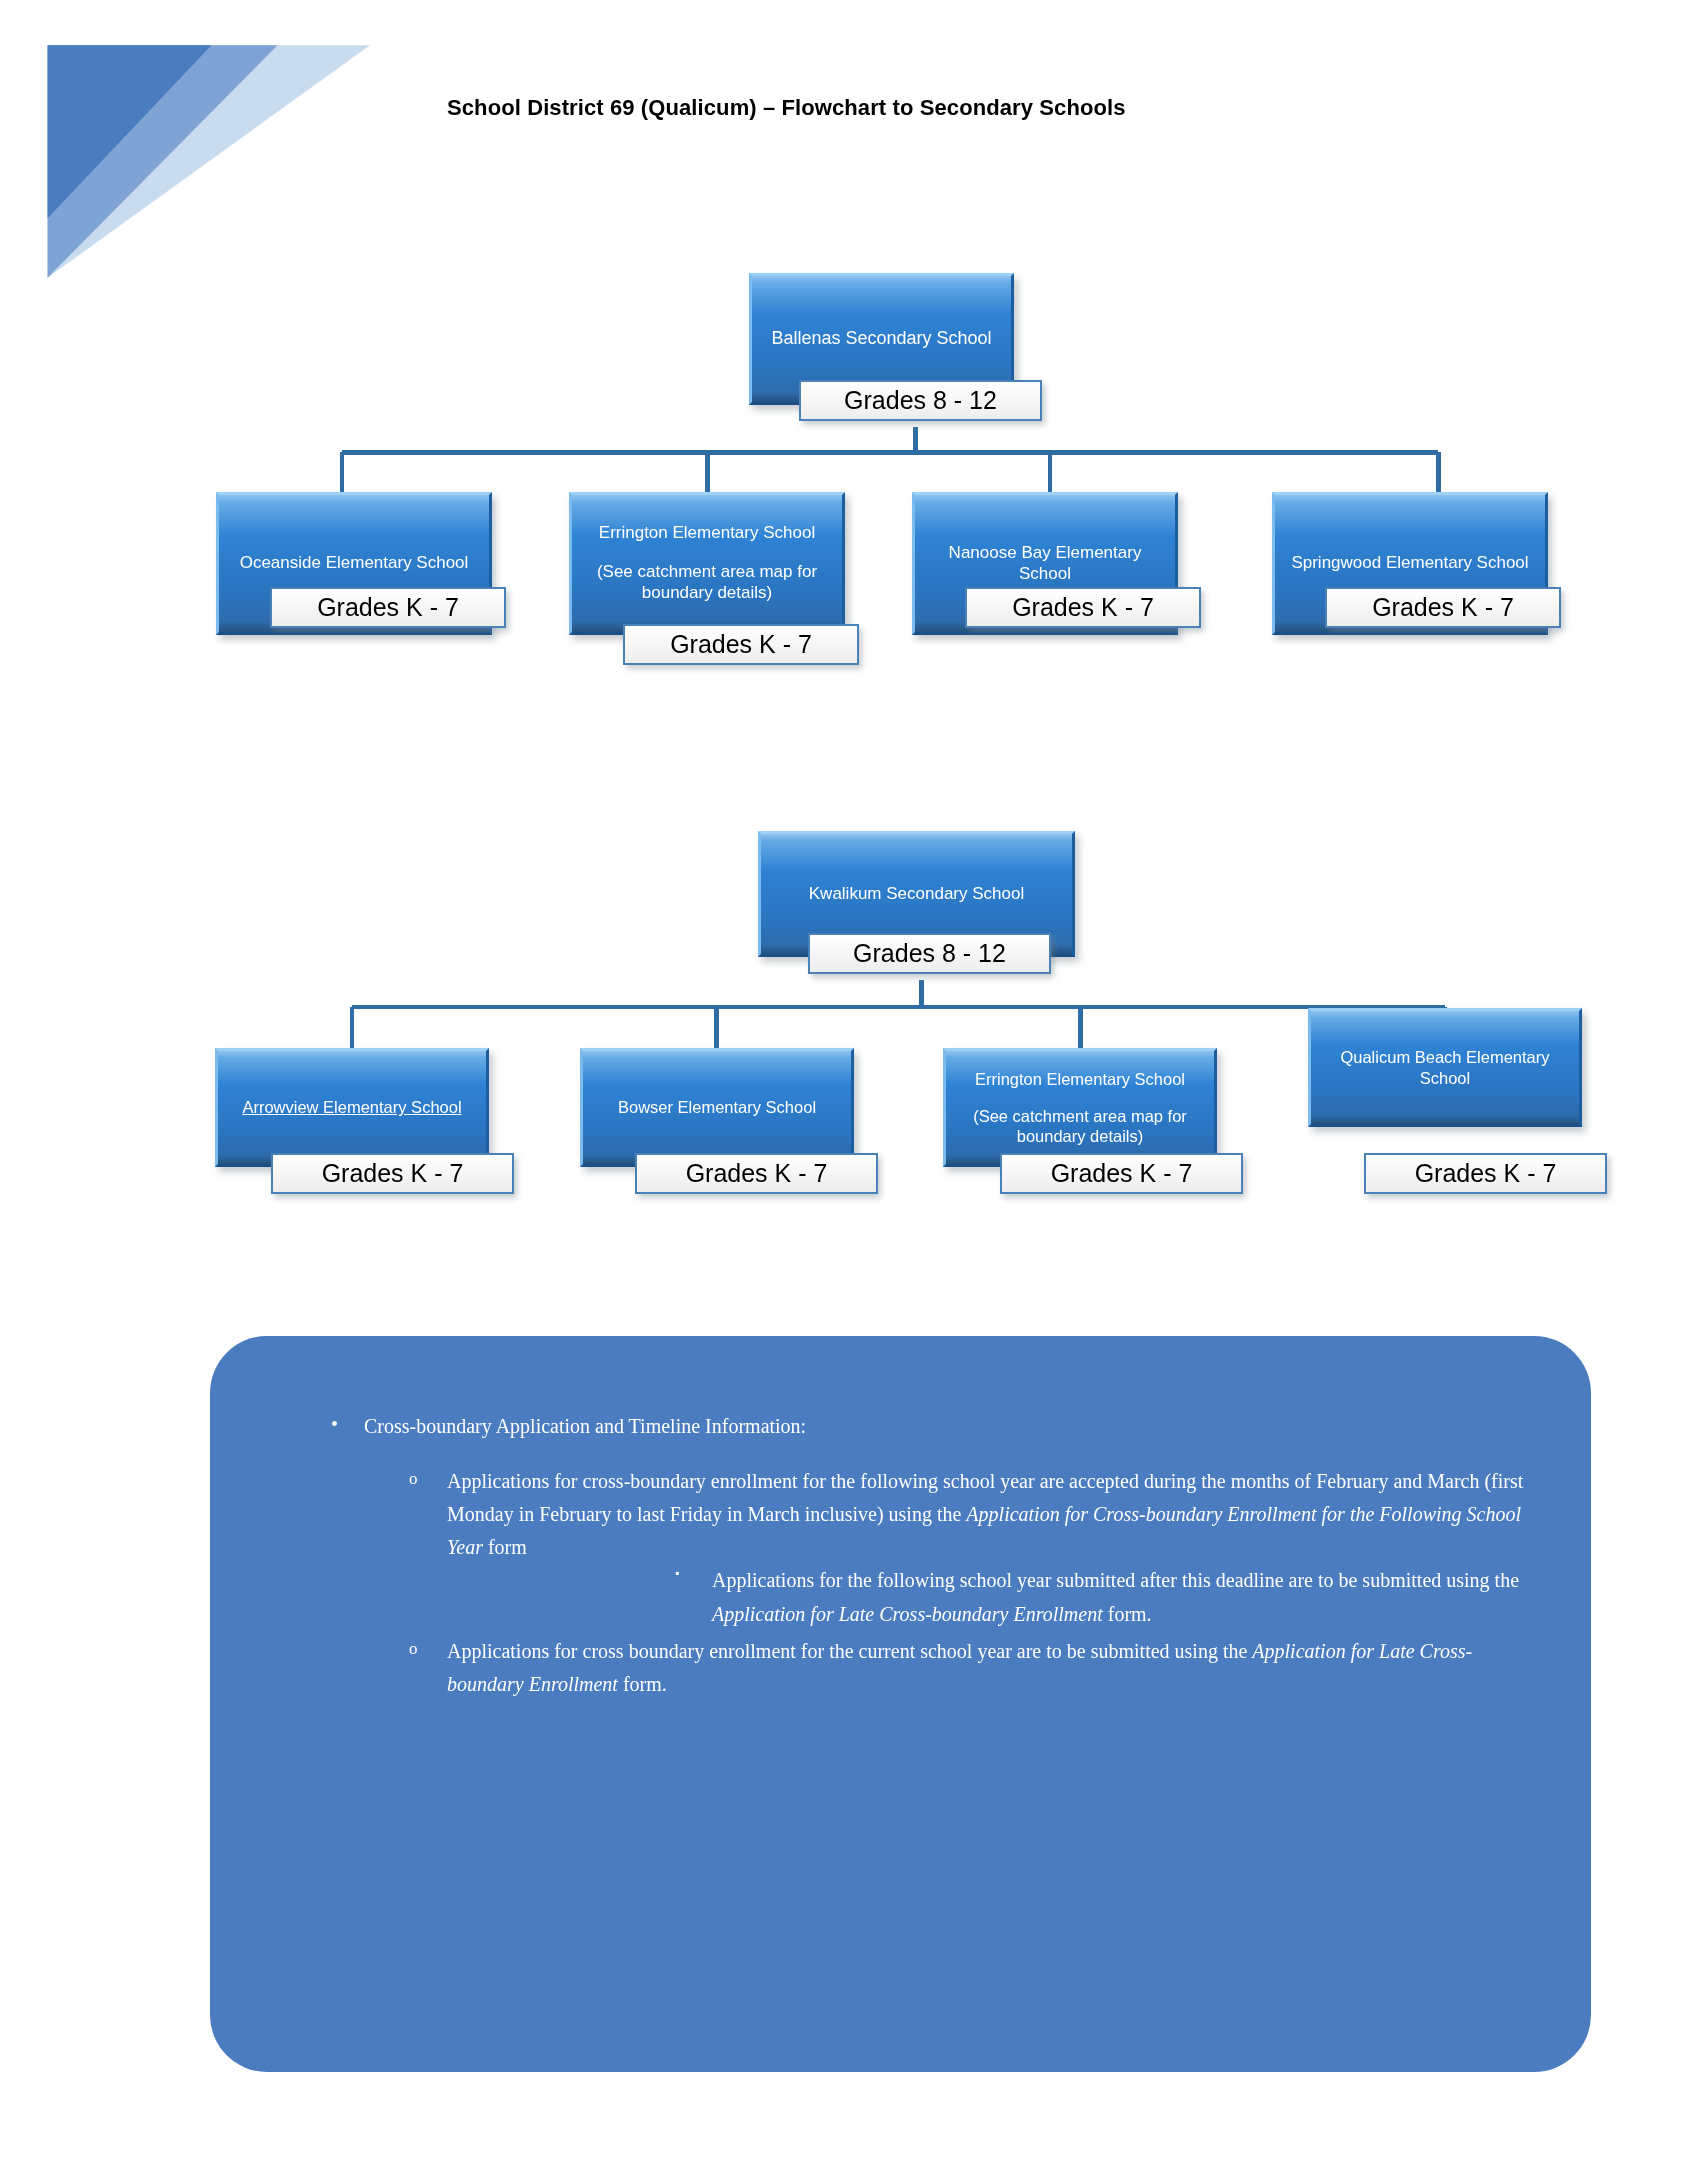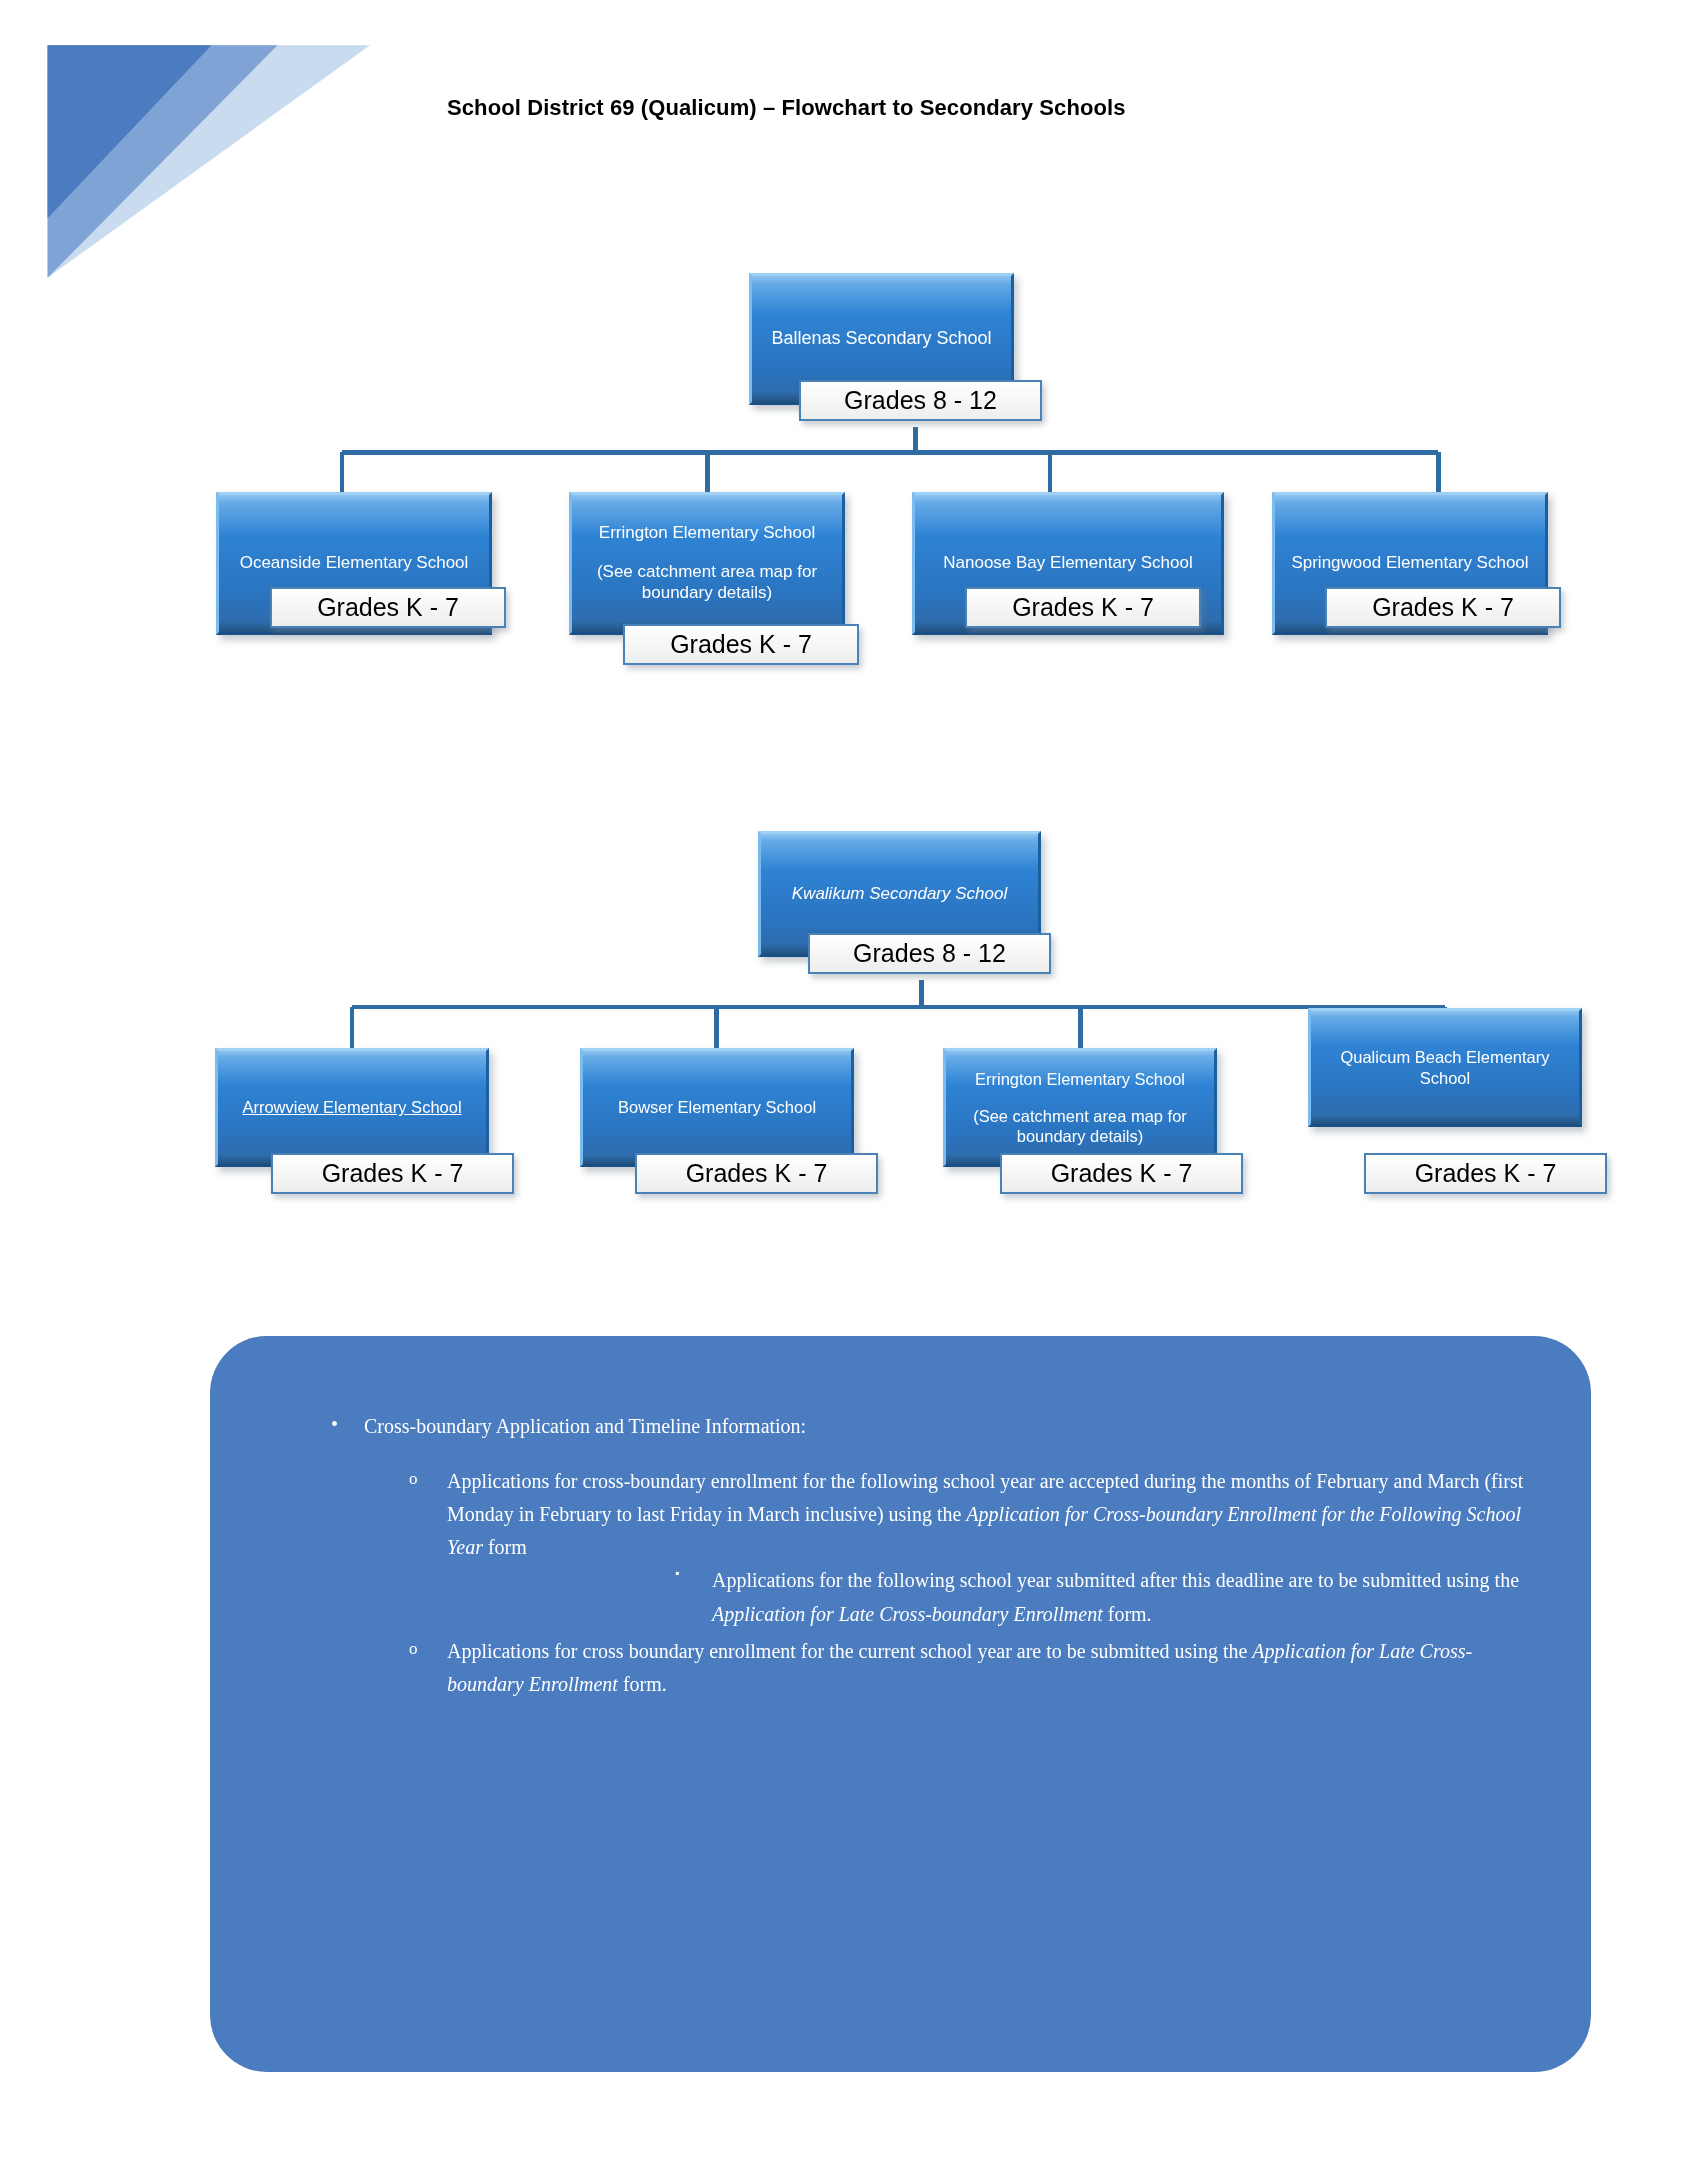--- a/index.html
+++ b/index.html
@@ -114,35 +114,35 @@
 </div>
 
 <div class="node" style="left:569px;top:492px;width:276px;height:143px;font-size:17px;flex-direction:column;justify-content:center;">
   <span class="nlabel">Errington Elementary School</span>
   <span class="nsub">(See catchment area map for boundary details)</span>
 </div>
 <div class="grade" style="left:623px;top:624px;width:236px;height:41px;font-size:25px;">
   <span>Grades K - 7</span>
 </div>
 
-<div class="node" style="left:912px;top:492px;width:312px;height:143px;font-size:17px;">
+<div class="node" style="left:912px;top:492px;width:266px;height:143px;font-size:17px;">
   <span class="nlabel">Nanoose Bay Elementary School</span>
 </div>
 <div class="grade" style="left:965px;top:587px;width:236px;height:41px;font-size:25px;">
   <span>Grades K - 7</span>
 </div>
 
 <div class="node" style="left:1272px;top:492px;width:276px;height:143px;font-size:17px;">
   <span class="nlabel">Springwood Elementary School</span>
 </div>
 <div class="grade" style="left:1325px;top:587px;width:236px;height:41px;font-size:25px;">
   <span>Grades K - 7</span>
 </div>
 
-<div class="node" style="left:758px;top:831px;width:283px;height:126px;font-size:17px;font-style:italic;">
+<div class="node" style="left:758px;top:831px;width:317px;height:126px;font-size:17px;">
   <span class="nlabel">Kwalikum Secondary School</span>
 </div>
 <div class="grade" style="left:808px;top:933px;width:243px;height:41px;font-size:25px;">
   <span>Grades 8 - 12</span>
 </div>
 
 <div class="node" style="left:215px;top:1048px;width:274px;height:119px;font-size:16.5px;text-decoration:underline;">
   <span class="nlabel">Arrowview Elementary School</span>
 </div>
 <div class="grade" style="left:271px;top:1153px;width:243px;height:41px;font-size:25px;">

